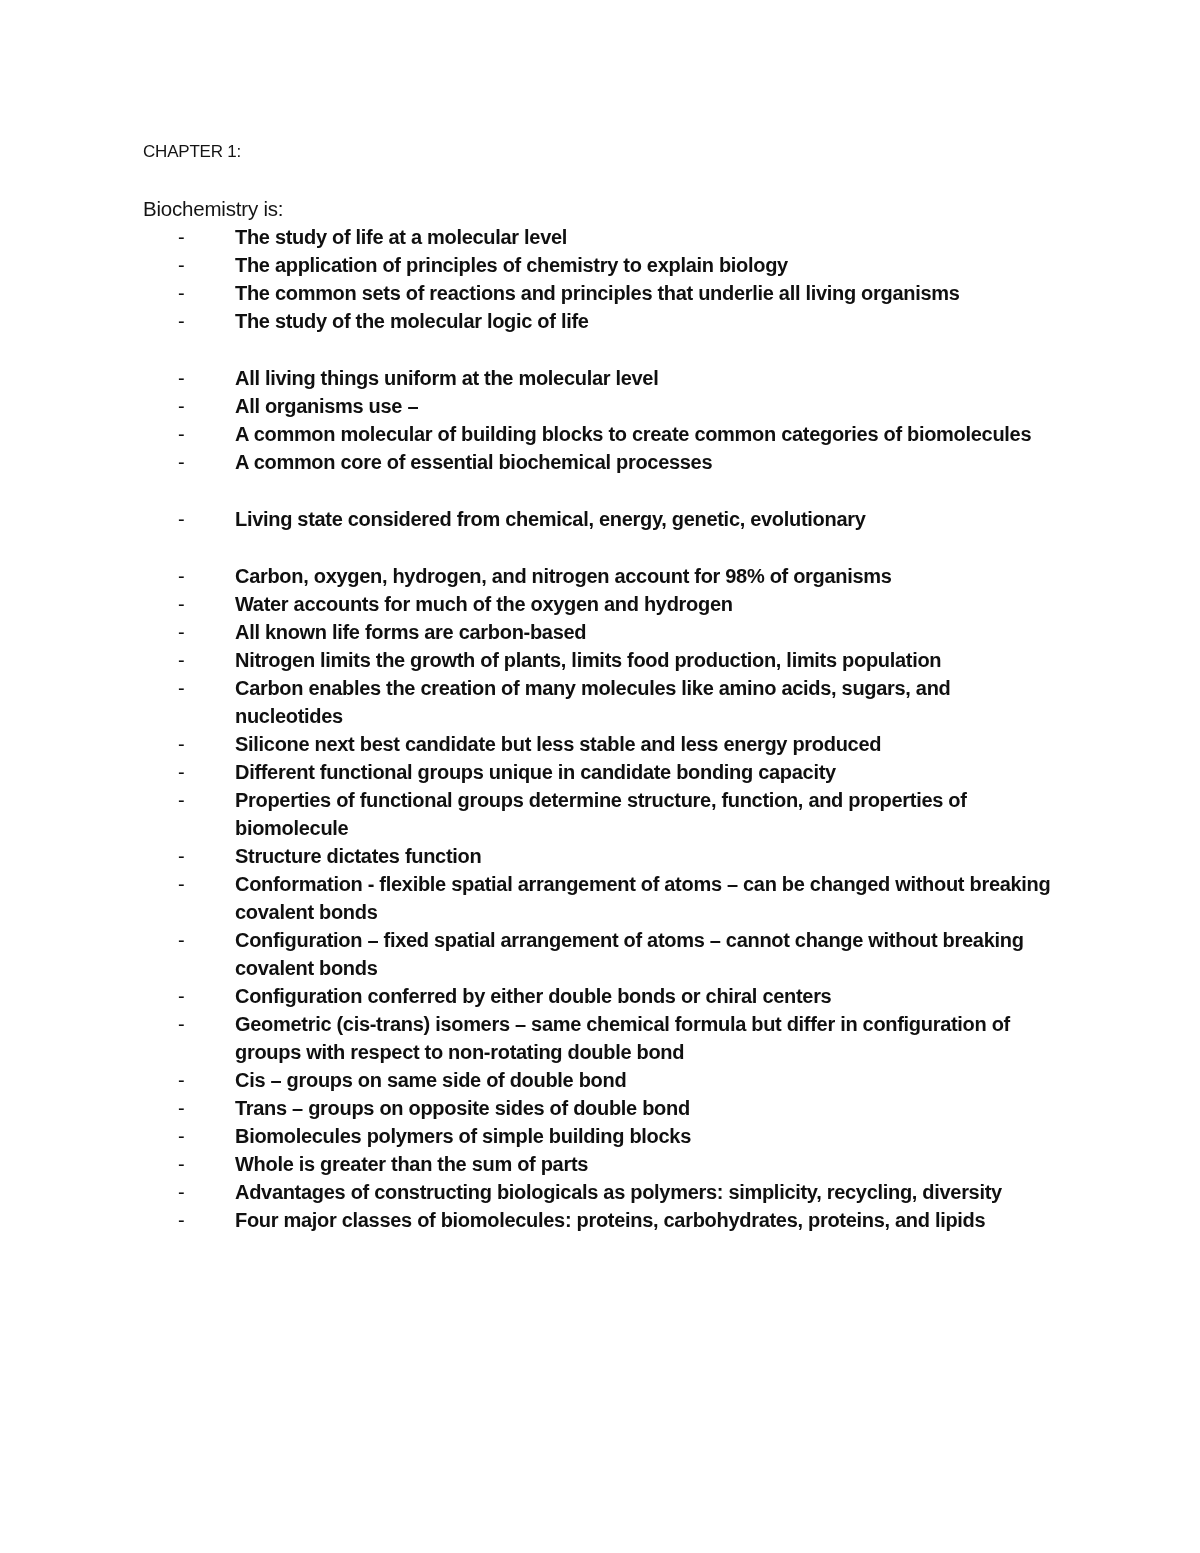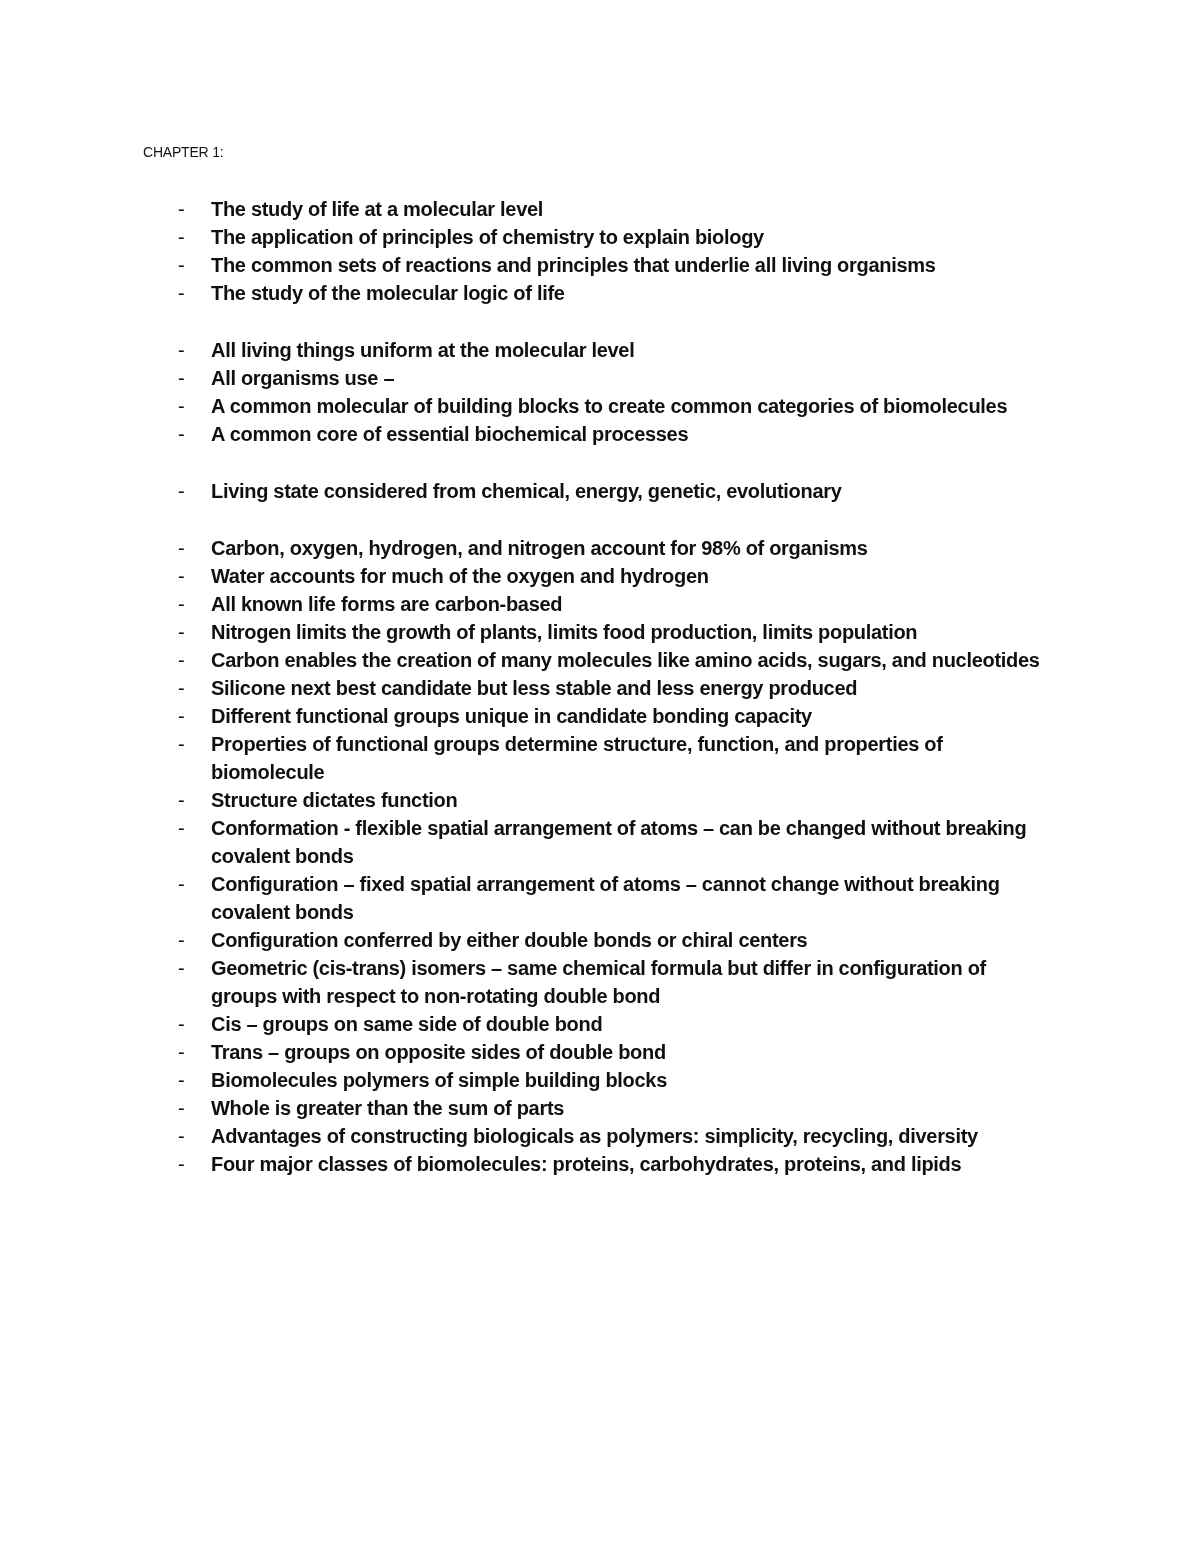--- a/index.html
+++ b/index.html
@@ -16,21 +16,21 @@
     font-family: "Liberation Sans", sans-serif;
     color: #111111;
   }
   .content {
     position: absolute;
     left: 143px;
     top: 138px;
     width: 916px;
   }
   .doc-title {
-    font-size: 14px;
+    font-size: 17px;
     line-height: 28px;
     font-weight: 400;
     letter-spacing: -0.2px;
     color: #141414;
   }
   .section {
     margin-top: 29px;
   }
   .section-heading {
     font-size: 20.5px;
@@ -53,31 +53,33 @@
     letter-spacing: -0.3px;
     color: #101010;
   }
   .bullet-dash {
     flex: 0 0 33px;
     font-weight: 400;
   }
   .bullet-text {
     flex: 1 1 auto;
     max-width: 846px;
+    margin-left: 24px;
   }
 </style>
 </head>
 <body>
 
 <div class="page">
   <div class="content">
 
     <div class="doc-title">CHAPTER 1:</div>
 
     <div class="section">
+      <div class="section-heading">Biochemistry is:</div>
       <ul class="bullet-list">
         <li>
             <span class="bullet-dash">-</span>
             <span class="bullet-text">The study of life at a molecular level</span>
           </li>
         <li>
             <span class="bullet-dash">-</span>
             <span class="bullet-text">The application of principles of chemistry to explain biology</span>
           </li>
         <li>

